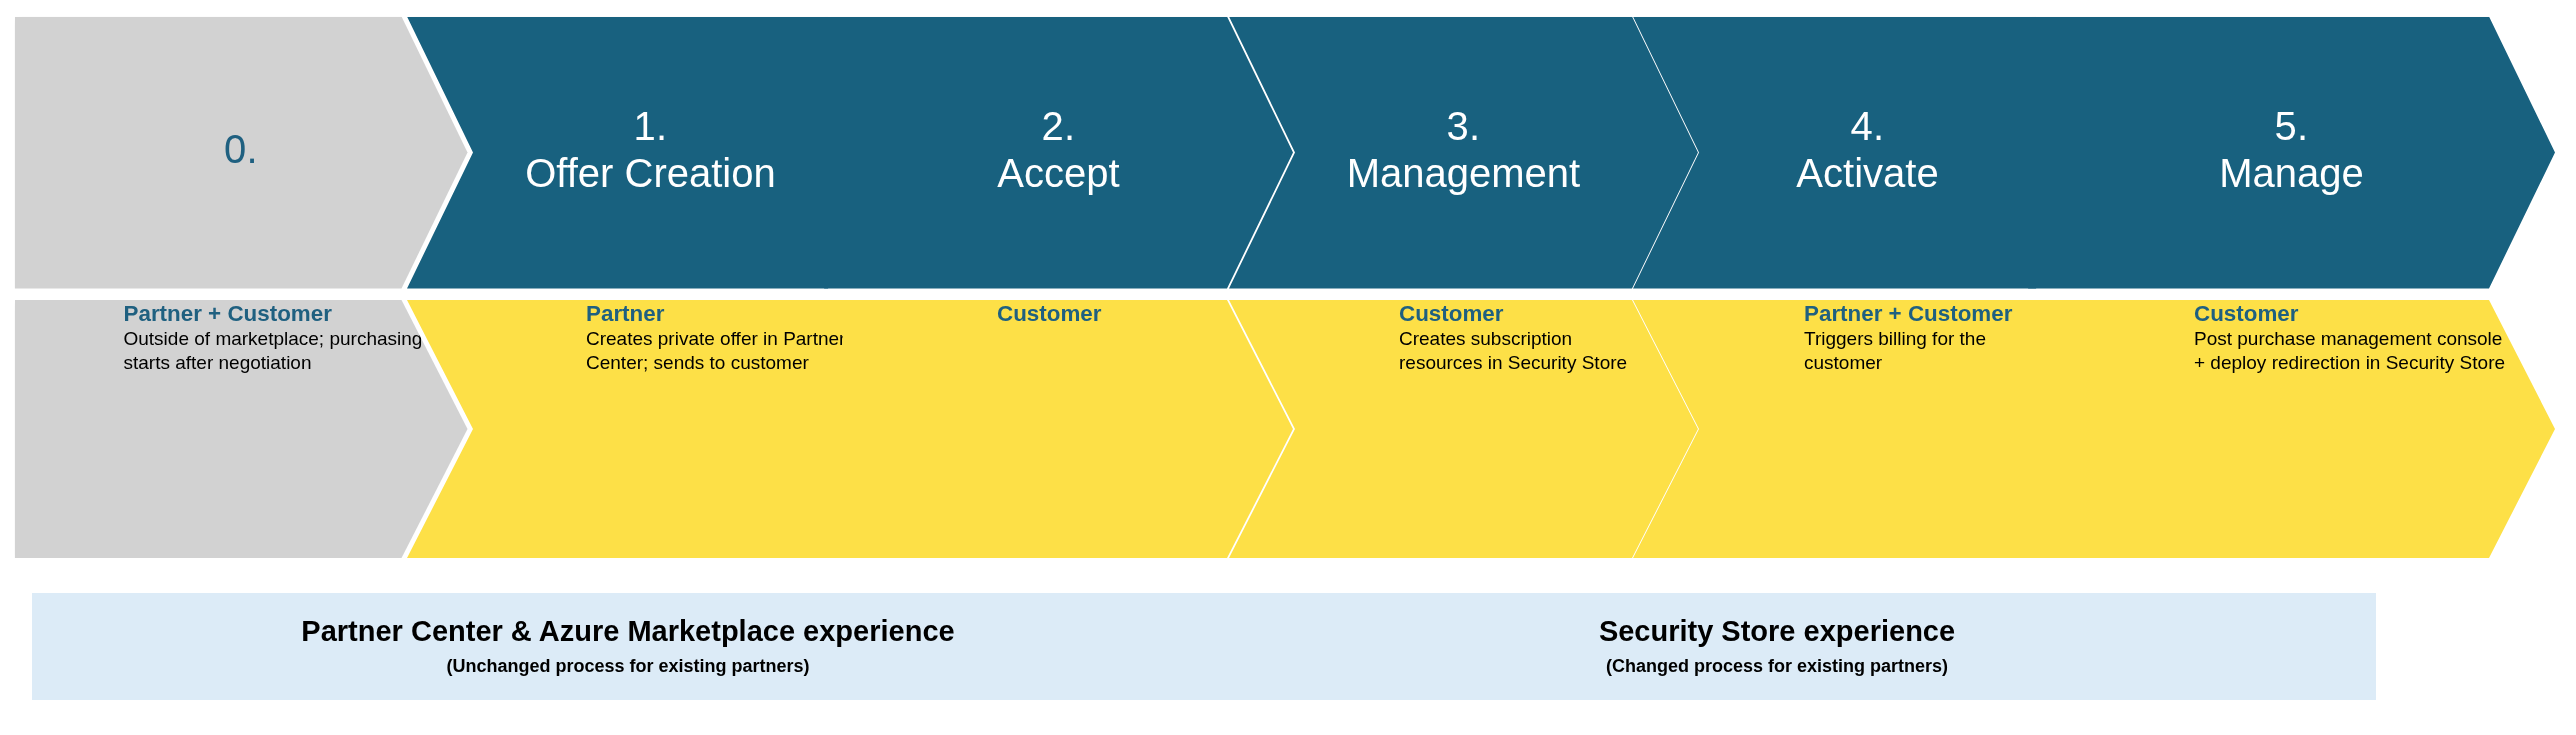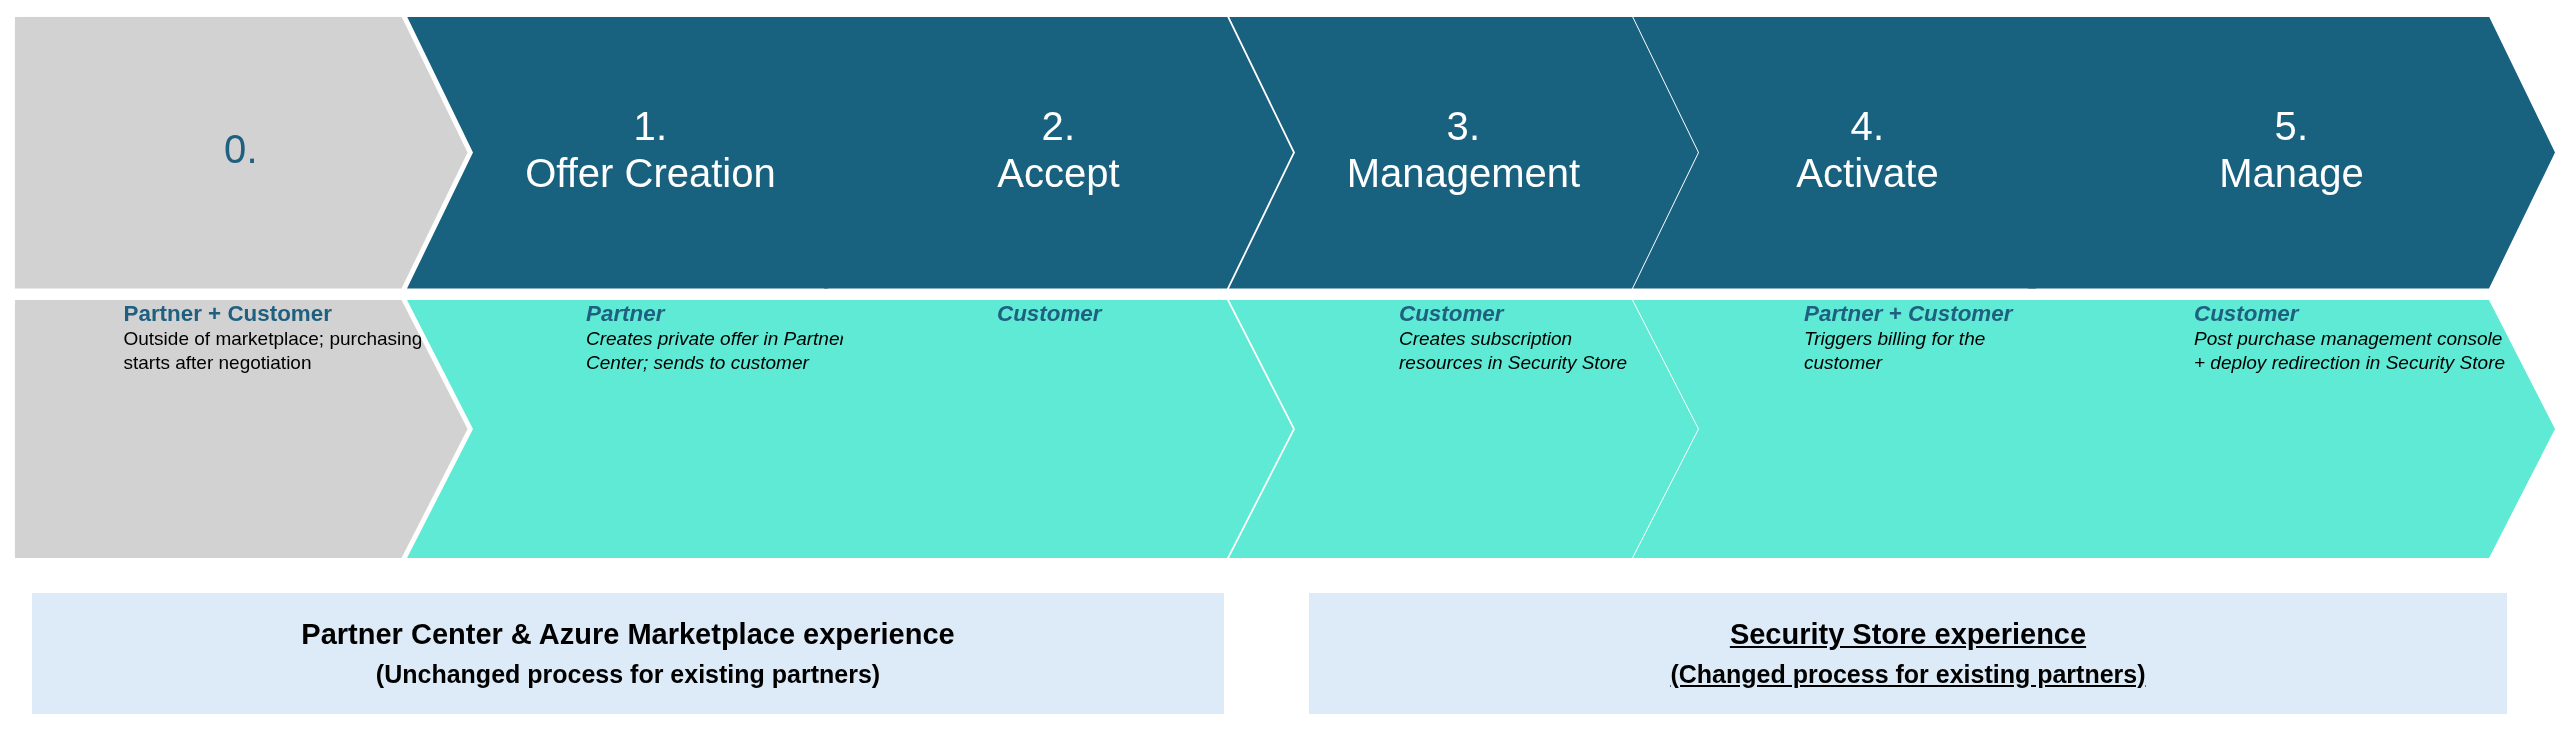--- a/index.html
+++ b/index.html
@@ -77,55 +77,55 @@
     height: 258px;
     box-sizing: border-box;
     filter: drop-shadow(3.3px 4px 3.3px rgba(0,0,0,0.28));
   }
   .chev-row2 .inner2 {
     position: absolute;
     left: 0; top: 0; right: 0; bottom: 0;
     box-sizing: border-box;
   }
   .d-gray  { background: #d2d2d2; }
-  .d-blue  { background: #5eead4; font-style: italic; }
+  .d-blue  { background: #fde047; }
 
   .detail-role {
     color: #1f6080;
     font-weight: bold;
     font-size: 22.4px;
     line-height: 1.22;
   }
   .detail-desc {
     color: #000000;
     font-size: 19px;
     line-height: 1.24;
   }
 
   
   .banner {
     position: absolute;
     top: 593px;
-    height: 121px;
+    height: 107px;
     background: #dcebf7;
     display: flex;
     flex-direction: column;
     align-items: center;
     justify-content: center;
     box-sizing: border-box;
   }
   .banner-title {
     font-size: 29px;
     font-weight: bold;
     color: #000000;
     line-height: 1.22;
     white-space: nowrap;
   }
   .banner-sub {
-    font-size: 25px;
+    font-size: 18px;
     font-weight: bold;
     color: #000000;
     line-height: 1.3;
     margin-top: 5.3px;
     white-space: nowrap;
   }
 </style>
 </head>
 <body>
 
@@ -211,19 +211,19 @@
       <div class="detail-role">Customer</div>
       <div class="detail-desc">Post purchase management console + deploy redirection in Security Store</div>
     </div>
   </div>
 
   <div class="banner" style="left:32px; width:1192px;">
     <div class="banner-title">Partner Center &amp; Azure Marketplace experience</div>
     <div class="banner-sub">(Unchanged process for existing partners)</div>
   </div>
 
-  <div class="banner" style="left:1309px; width:1198px;text-decoration:underline;">
+  <div class="banner" style="left:1178px; width:1198px;">
     <div class="banner-title">Security Store  experience</div>
     <div class="banner-sub">(Changed process for existing partners)</div>
   </div>
 
 </div>
 
 
 </body></html>

